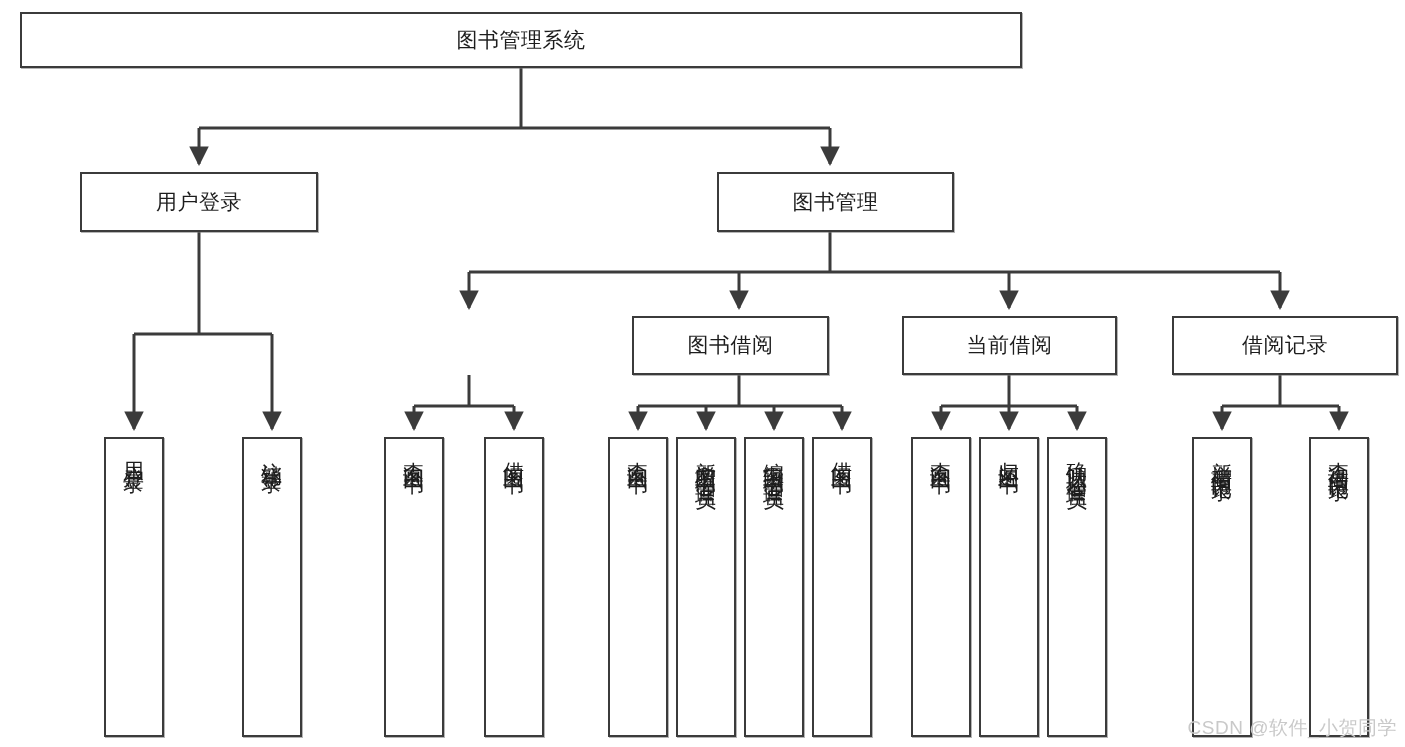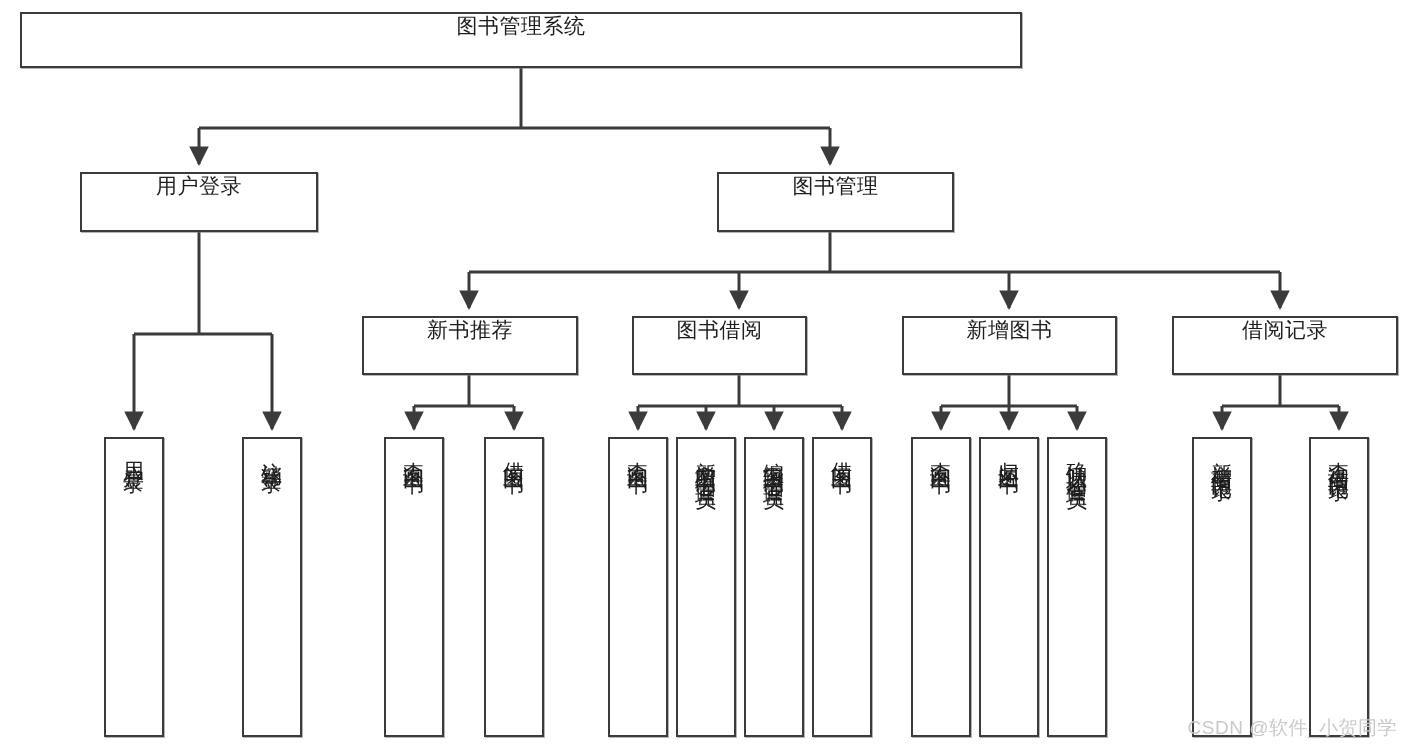--- a/index.html
+++ b/index.html
@@ -25,20 +25,21 @@
     height: 747px;
     pointer-events: none;
   }
   .node {
     position: absolute;
     box-sizing: border-box;
     background: #ffffff;
     border: 2px solid #3b3b3b;
     box-shadow: 1px 1px 0 rgba(120,120,120,0.55);
     display: flex;
+    align-items: center;
     justify-content: center;
     color: #1d1d1d;
     z-index: 2;
   }
   .node .label {
     font-size: 21px;
     line-height: 1.18;
     letter-spacing: 0.5px;
     white-space: nowrap;
   }
@@ -127,28 +128,25 @@
     <span class="label">图书管理系统</span>
   </div>
 
   <div class="node" style="left:80px; top:172px; width:238px; height:60px;">
     <span class="label">用户登录</span>
   </div>
   <div class="node" style="left:711px; top:172px; width:237px; height:60px;margin-left:6px;">
     <span class="label">图书管理</span>
   </div>
 
-  <div class="node" style="left:362px; top:316px; width:216px; height:59px;">
-    <span class="label">新书推荐</span>
-  </div>
-  <div class="node" style="left:632px; top:316px; width:175px; height:59px;">
+  <div class="node" style="left:632px; top:316px; width:197px; height:59px;">
     <span class="label">图书借阅</span>
   </div>
   <div class="node" style="left:902px; top:316px; width:215px; height:59px;">
-    <span class="label">新增图书</span>
+    <span class="label">当前借阅</span>
   </div>
   <div class="node" style="left:1172px; top:316px; width:226px; height:59px;">
     <span class="label">借阅记录</span>
   </div>
 
   <div class="node vertical" style="left:104px; top:437px; width:60px; height:300px;">
     <span class="label">用户登录</span>
   </div>
   <div class="node vertical" style="left:242px; top:437px; width:60px; height:300px;">
     <span class="label">注销登录</span>

